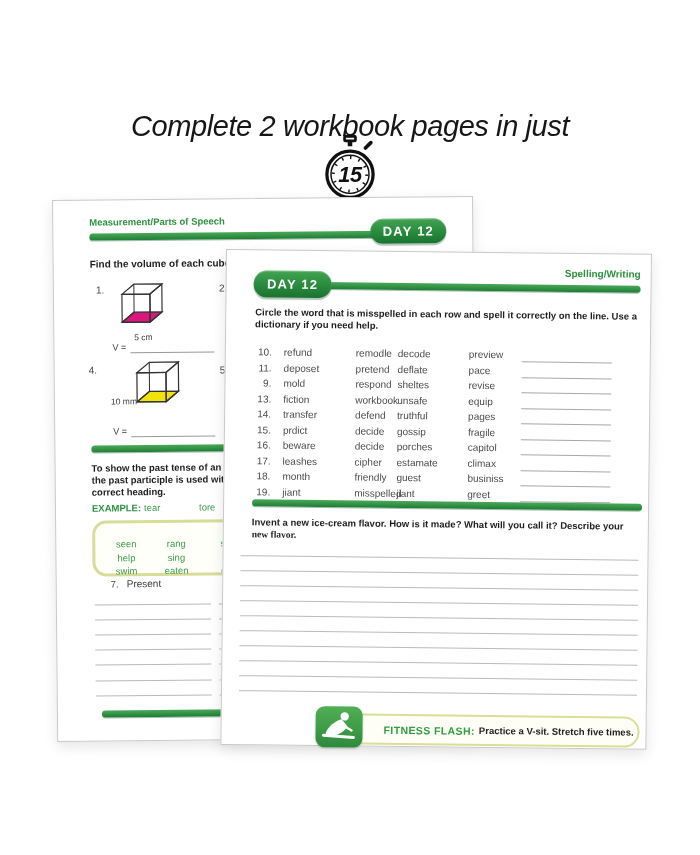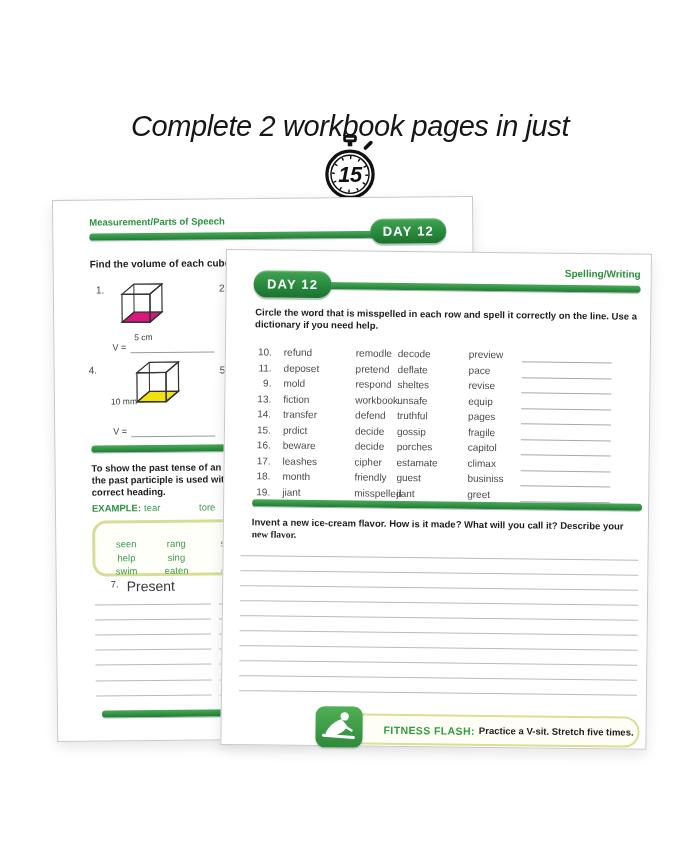--- a/index.html
+++ b/index.html
@@ -134,21 +134,21 @@
       </div>
       <div class="wb-row" style="margin-left:6px;">
         <span class="wb-cell">help</span><span class="wb-cell">sing</span><span class="wb-cell">ru</span>
       </div>
       <div class="wb-row" style="margin-left:6px;">
         <span class="wb-cell">swim</span><span class="wb-cell">eaten</span><span class="wb-cell">go</span>
       </div>
     </div>
 
     <div class="num-txt" style="left:54px;top:378px;font-size:9.5px;color:#3a3a3a;">7.</div>
-    <div class="num-txt" style="left:70px;top:378px;font-size:14px;color:#3a3a3a;">Present</div>
+    <div class="num-txt" style="left:70px;top:378px;font-size:10px;color:#3a3a3a;">Present</div>
 
     <div class="bl-line" style="top:404px;"></div>
     <div class="bl-line" style="top:419px;"></div>
     <div class="bl-line" style="top:434px;"></div>
     <div class="bl-line" style="top:449px;"></div>
     <div class="bl-line" style="top:464px;"></div>
     <div class="bl-line" style="top:480px;"></div>
     <div class="bl-line" style="top:495px;"></div>
     <div class="br-line" style="top:404px;"></div>
     <div class="br-line" style="top:419px;"></div>

